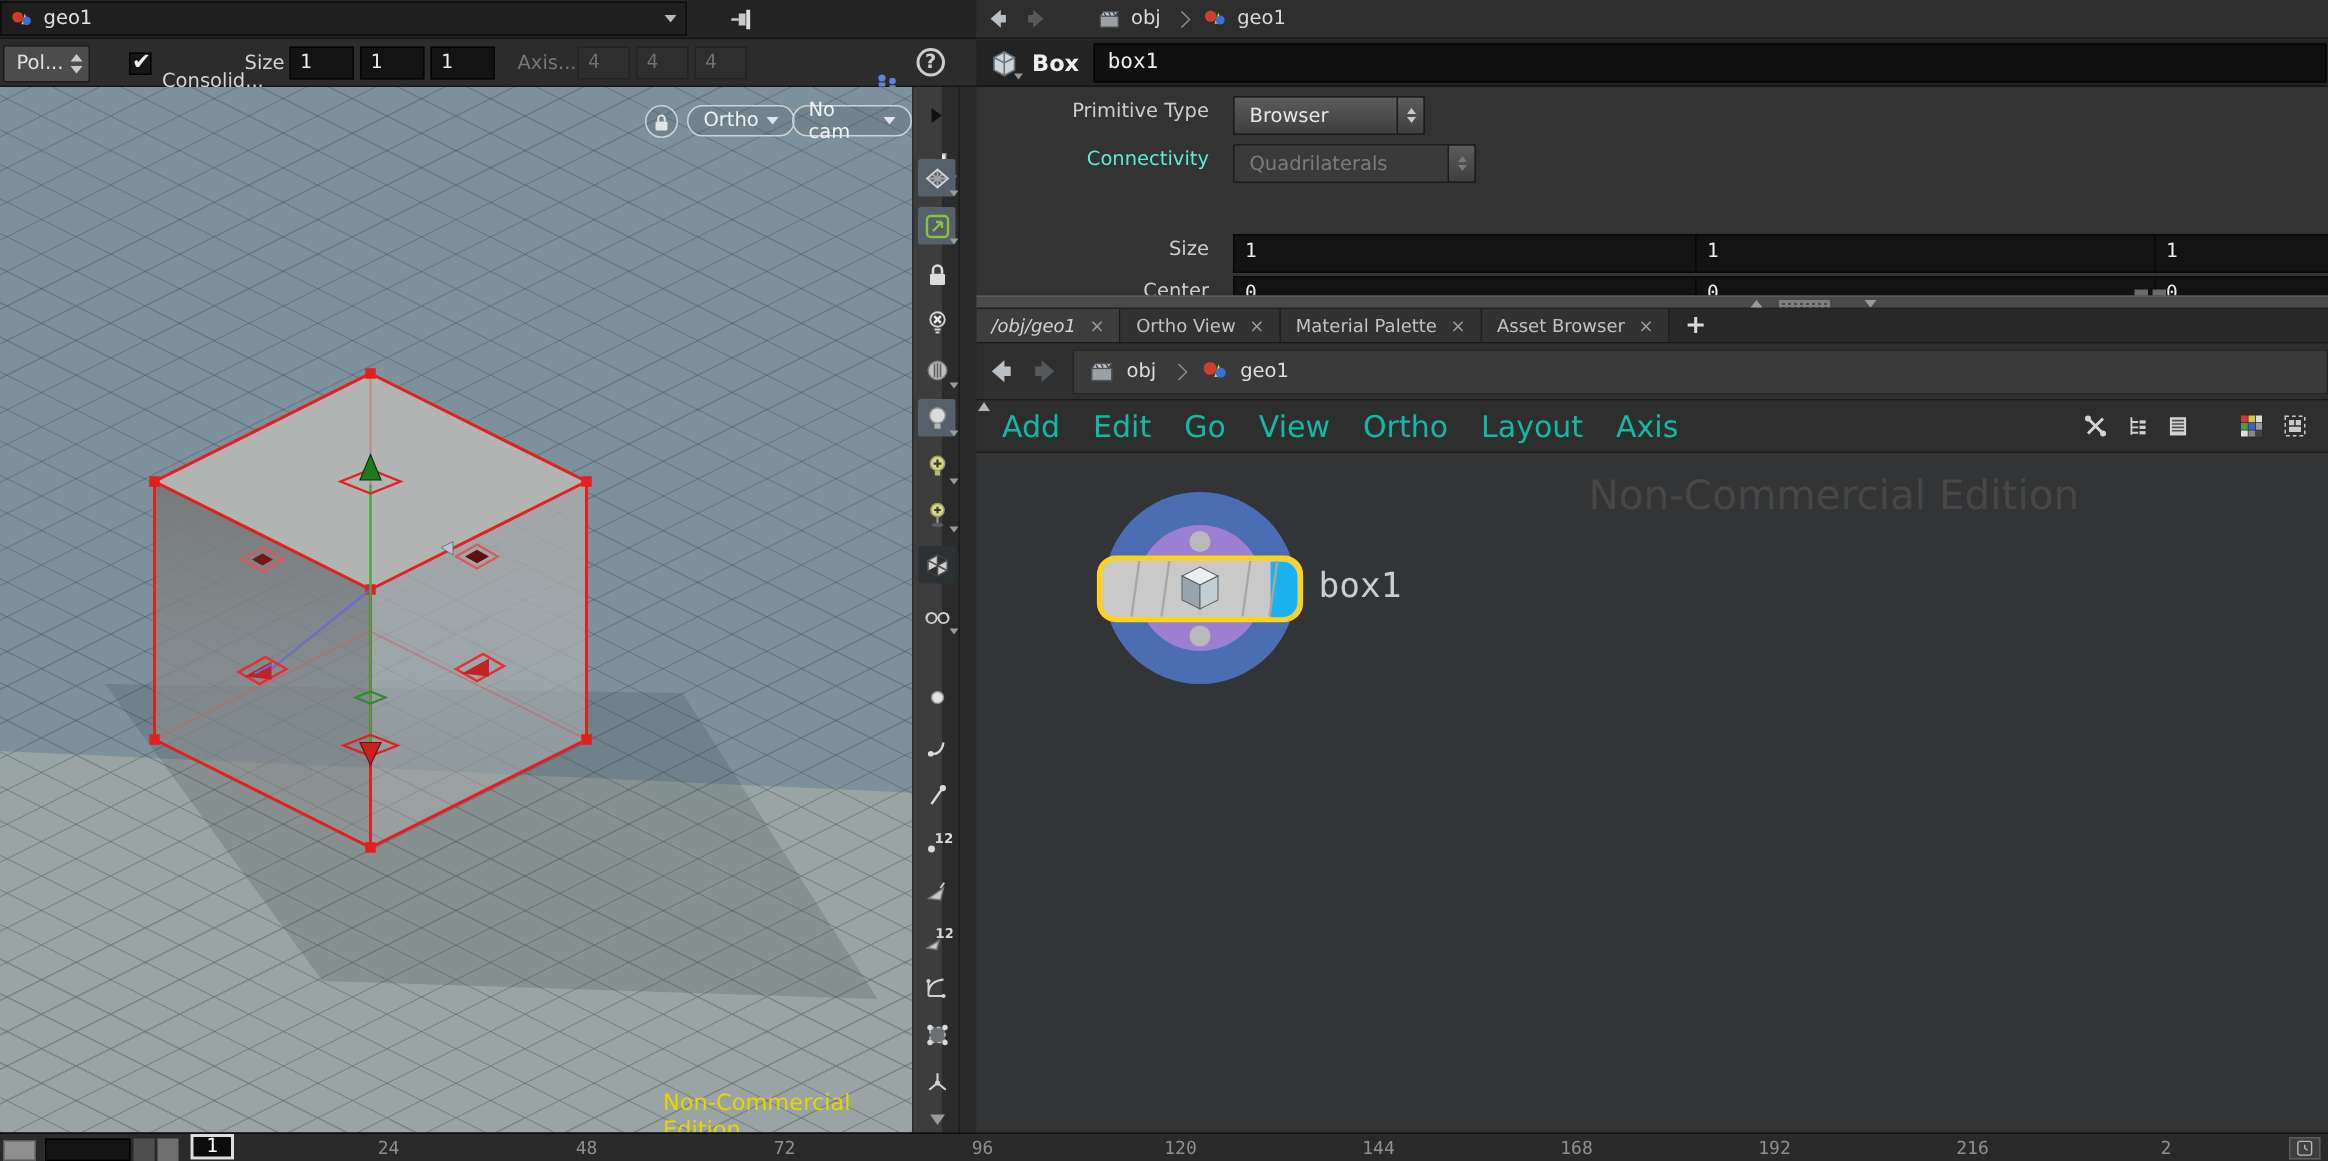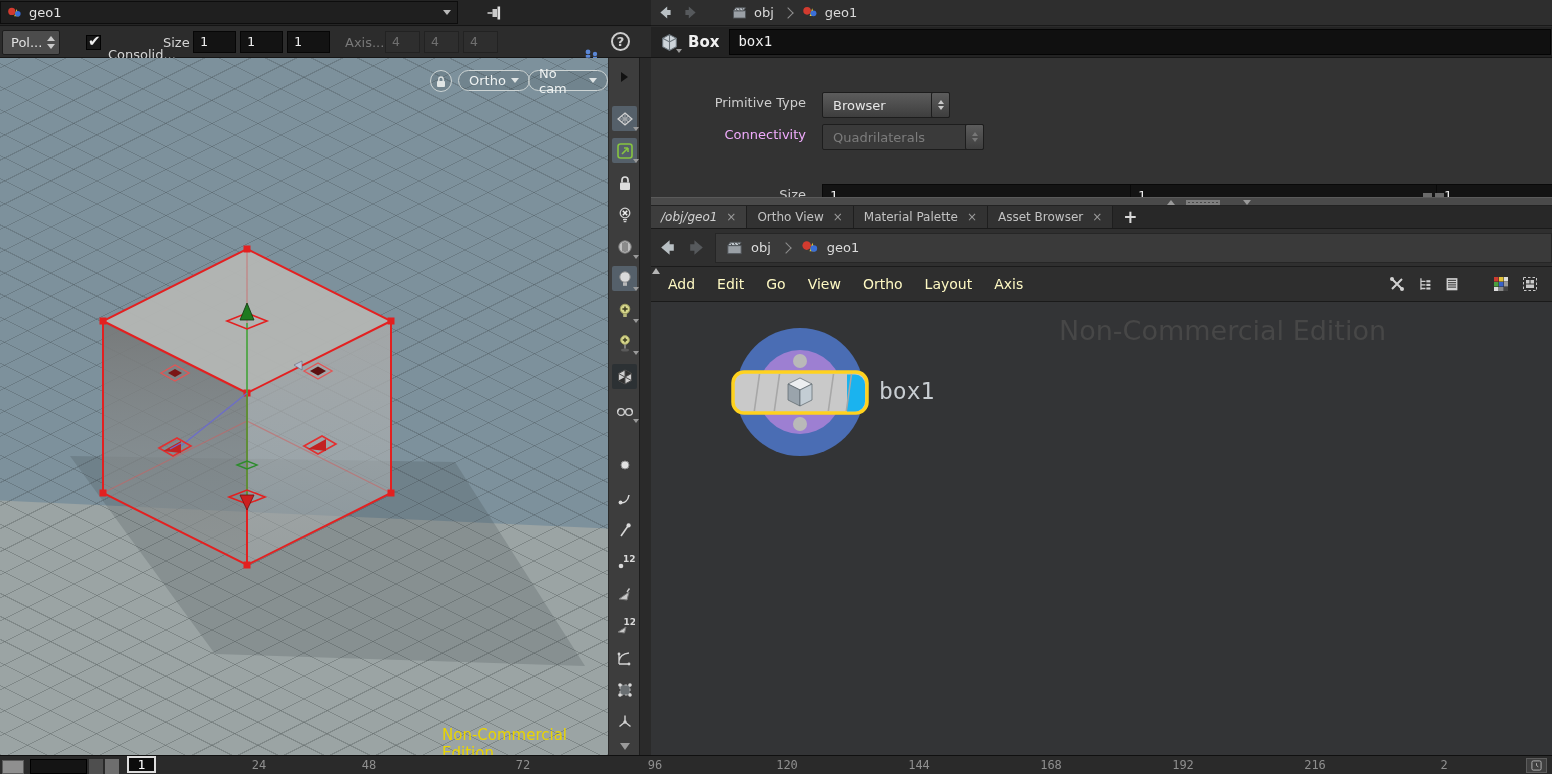--- a/index.html
+++ b/index.html
@@ -46,34 +46,34 @@
   #vp-shadow{left:0;top:0;width:100%;height:100%;background:rgba(62,72,76,.22);
      clip-path:polygon(70px 398px,455px 404px,585px 608px,215px 596px);}
   .pill{height:21px;border:1px solid #cdd4d4;border-radius:11px;background:rgba(42,54,58,.14);
         color:#eef2f2;font-size:13px;display:inline-flex;align-items:center;gap:5px;padding:0 10px;}
   .pill .dd-caret{border-top-color:#dfe4e4;margin:0;}
   #vp-watermark{left:442px;top:668px;font-size:15px;color:#e9d400;}
   #lockbtn{left:430px;top:12px;width:22px;height:22px;border:1.5px solid #cdd4d4;border-radius:50%;
            display:flex;align-items:center;justify-content:center;background:rgba(42,54,58,.14);}
 
   
-  #vp-tools{left:608px;top:58px;width:31px;height:697px;background:#3d3d3d;border-left:1px solid #2a2a2a;}
+  #vp-tools{left:608px;top:58px;width:20px;height:697px;background:#3d3d3d;border-left:1px solid #2a2a2a;}
   .ti{position:absolute;left:3px;width:25px;height:25px;display:flex;align-items:center;justify-content:center;border-radius:2px;}
   .ti.active{background:#55606a;} .ti.activedark{background:#2c3134;}
   .tri-r{width:0;height:0;border-top:5px solid transparent;border-bottom:5px solid transparent;border-left:7px solid #111;}
   .tri-d{width:0;height:0;border-left:5px solid transparent;border-right:5px solid transparent;border-top:7px solid #9a9a9a;}
   #v-split{left:639px;top:58px;width:12px;height:697px;background:#2a2a2a;border-left:1px solid #1c1c1c;}
 
   
   #pe-bread{left:651px;top:0;width:901px;height:26px;background:#2e2e2e;border-bottom:1px solid #191919;display:flex;align-items:center;}
   #pe-head{left:651px;top:27px;width:901px;height:31px;background:#232323;border-bottom:1px solid #151515;display:flex;align-items:center;}
   #pe-params{left:651px;top:58px;width:901px;height:139px;background:#333;overflow:hidden;}
-  .prow{position:absolute;left:0;width:901px;height:26px;margin-top:28px;}
+  .prow{position:absolute;left:0;width:901px;height:26px;}
   .plabel{position:absolute;left:0;top:4px;width:155px;text-align:right;font-size:13px;color:#cdcdcd;}
-  .plabel.dim{color:#f0abfc;}
+  .plabel.dim{color:#5eead4;}
   .dd{position:absolute;top:1px;height:24px;background:linear-gradient(#5c5c5c,#3e3e3e);border:1px solid #1d1d1d;
       border-radius:2px;color:#e6e6e6;font-size:13px;display:flex;align-items:center;padding:0 10px;}
   .dd.dis{background:#3a3a3a;color:#7c7c7c;}
   .ddspin{position:absolute;top:1px;width:17px;height:24px;background:linear-gradient(#5c5c5c,#3e3e3e);
           border:1px solid #1d1d1d;border-radius:2px;display:flex;flex-direction:column;align-items:center;justify-content:center;gap:2px;}
   .ddspin i{width:0;height:0;border-left:3.5px solid transparent;border-right:3.5px solid transparent;}
   .ddspin .up{border-bottom:4.5px solid #c9c9c9;} .ddspin .dn{border-top:4.5px solid #c9c9c9;}
   .ddspin.dis .up{border-bottom-color:#777;} .ddspin.dis .dn{border-top-color:#777;}
   .pfield{position:absolute;top:1px;height:24px;background:#131313;border:1px solid #090909;color:#ededed;
           font-family:"DejaVu Sans Mono",monospace;font-size:13px;line-height:22px;padding-left:7px;}
@@ -93,21 +93,21 @@
   .tab.active .tname{font-style:italic;}
   .tclose{color:#9b9b9b;font-size:12px;line-height:1;}
   .tadd{color:#d9d9d9;font-size:17px;font-weight:bold;padding:0 10px;display:flex;align-items:center;}
 
   #net-bread{left:651px;top:229px;width:901px;height:38px;background:#2f2f2f;border-bottom:1px solid #1b1b1b;display:flex;align-items:center;}
   .crumb-field{display:flex;align-items:center;gap:7px;background:#3a3a3a;border:1px solid #262626;height:28px;padding:0 9px;flex:1;margin-right:0;}
   .crumb-sep{width:7px;height:7px;border-top:1.5px solid #8f8f8f;border-right:1.5px solid #8f8f8f;transform:rotate(45deg);margin:0 4px;}
   .navarrows{display:flex;gap:8px;padding:0 8px 0 6px;align-items:center;}
 
   #menubar{left:651px;top:267px;width:901px;height:35px;background:#2e2e2e;border-bottom:1px solid #1a1a1a;display:flex;align-items:center;}
-  .menu-item{font-size:14px;color:#fef9c3;padding:0 11px;}
+  .menu-item{font-size:20px;color:#14b8a6;padding:0 11px;}
   .mb-icons{margin-left:auto;display:flex;gap:9px;align-items:center;padding-right:12px;}
   .mb-icons .gap{width:12px;}
   #menubar .scrollmark{position:absolute;left:1px;top:1px;width:0;height:0;border-left:4px solid transparent;border-right:4px solid transparent;border-bottom:6px solid #b5b5b5;}
 
   #network{left:651px;top:302px;width:901px;height:453px;background:#333436;overflow:hidden;}
   #net-watermark{left:408px;top:13px;font-size:27px;color:#474747;}
   #node-label{left:228px;top:76px;font-size:23px;color:#c9ced3;}
 
   
   #timeline{left:0;top:755px;width:1552px;height:19px;background:#2a2a2a;border-top:1px solid #101010;}
@@ -632,21 +632,21 @@
     <div id="node-label" class="abs mono">box1</div>
   </div>
 
   <div id="timeline" class="abs">
     <div class="tl-b1 abs"></div>
     <div class="tl-b2 abs"></div>
     <div class="tl-b3 abs"></div>
     <div class="tl-b4 abs"></div>
     <div id="framebox" class="abs">1</div>
     <span class="tick" style="left:259px">24</span>
-    <span class="tick" style="left:369px">48</span>
+    <span class="tick" style="left:391px">48</span>
     <span class="tick" style="left:523px">72</span>
     <span class="tick" style="left:655px">96</span>
     <span class="tick" style="left:787px">120</span>
     <span class="tick" style="left:919px">144</span>
     <span class="tick" style="left:1051px">168</span>
     <span class="tick" style="left:1183px">192</span>
     <span class="tick" style="left:1315px">216</span>
     <span class="tick" style="left:1444px">2</span>
     <div class="tl-right abs">
       <svg width="11" height="11" viewBox="0 0 12 12">

